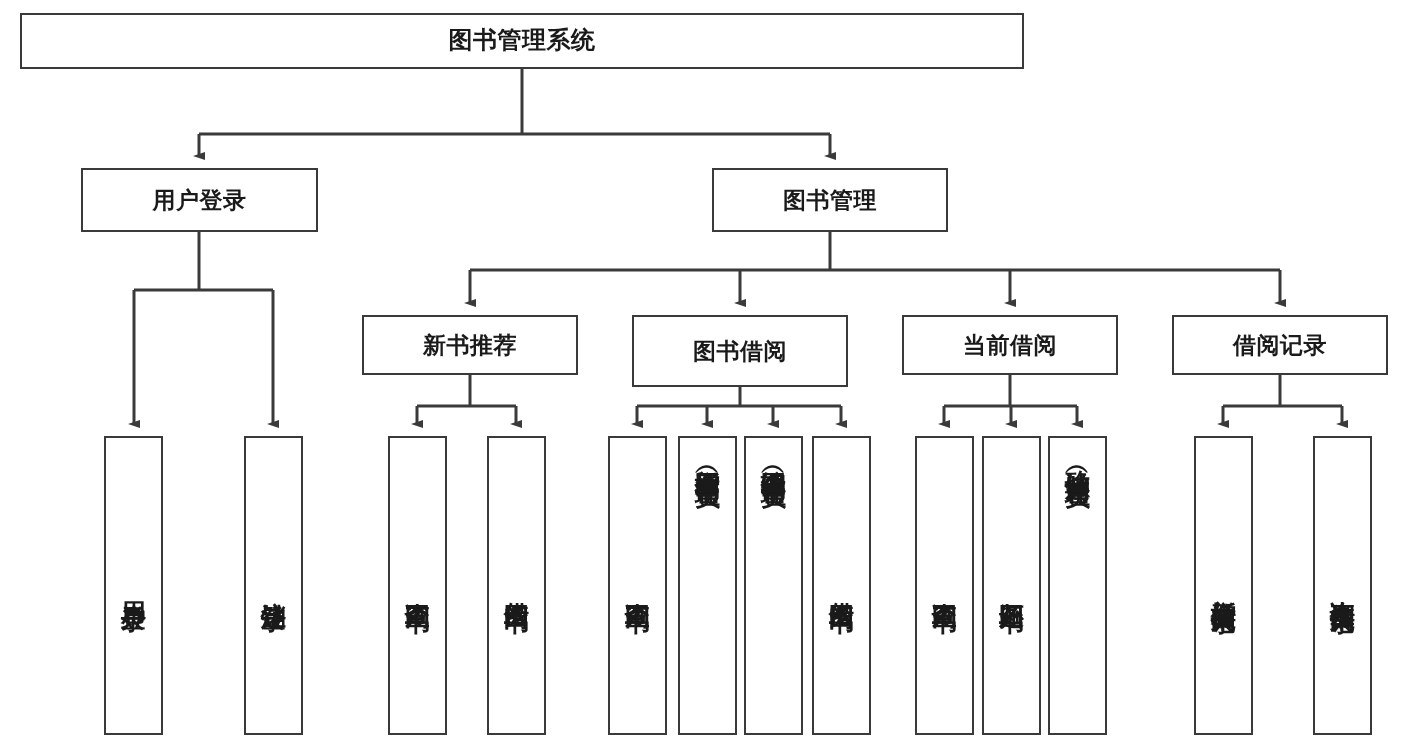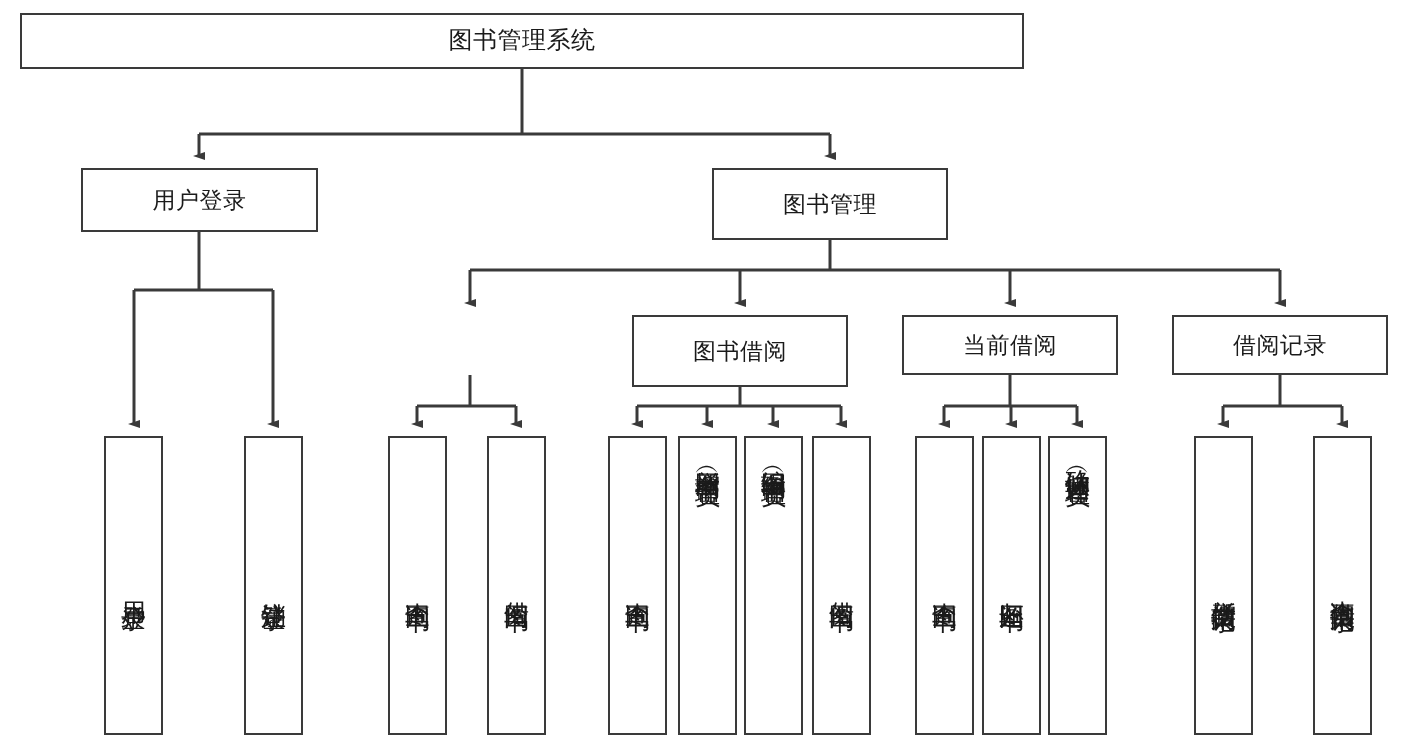--- a/index.html
+++ b/index.html
@@ -27,20 +27,21 @@
   .node {
     position: absolute;
     box-sizing: border-box;
     border: 2px solid #3a3a3a;
     background: #ffffff;
     display: flex;
     align-items: center;
     justify-content: center;
     color: #1a1a1a;
     text-align: center;
+    font-weight: bold;
   }
   .node-label {
     display: block;
     line-height: 1.08;
     letter-spacing: 0.5px;
     white-space: pre-wrap;
   }
   .node.horizontal .node-label {
     font-size: 23px;
   }
@@ -125,24 +126,27 @@
     </g>
   </svg>
 
   <div class="node root horizontal" style="left:20px; top:13px; width:1004px; height:56px;">
     <span class="node-label">图书管理系统</span>
   </div>
 
   <div class="node horizontal" style="left:81px; top:168px; width:237px; height:64px;">
     <span class="node-label">用户登录</span>
   </div>
-  <div class="node horizontal" style="left:712px; top:168px; width:236px; height:72px;">
+  <div class="node horizontal" style="left:712px; top:168px; width:236px; height:64px;">
     <span class="node-label">图书管理</span>
   </div>
 
+  <div class="node horizontal" style="left:362px; top:315px; width:216px; height:60px;">
+    <span class="node-label">新书推荐</span>
+  </div>
   <div class="node horizontal" style="left:632px; top:315px; width:216px; height:72px;">
     <span class="node-label">图书借阅</span>
   </div>
   <div class="node horizontal" style="left:902px; top:315px; width:216px; height:60px;">
     <span class="node-label">当前借阅</span>
   </div>
   <div class="node horizontal" style="left:1172px; top:315px; width:216px; height:60px;">
     <span class="node-label">借阅记录</span>
   </div>
 

